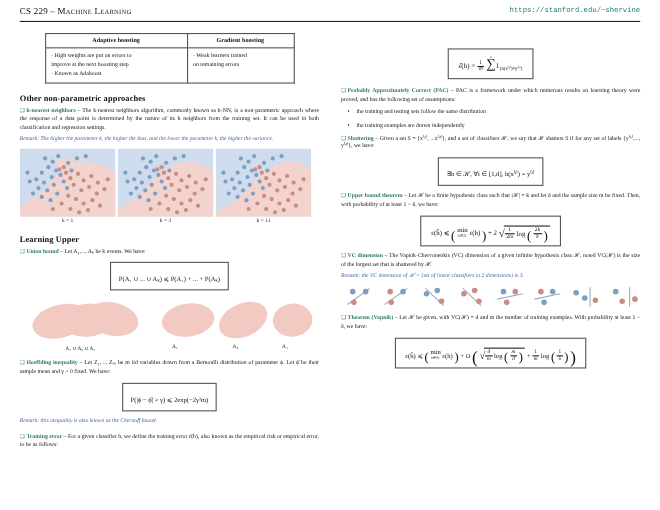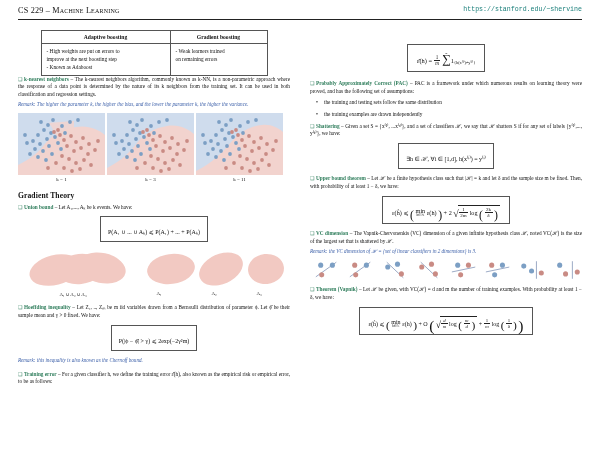--- a/index.html
+++ b/index.html
@@ -133,20 +133,21 @@
           <span>- Known as Adaboost</span>
         </td>
         <td>
           <span>- Weak learners trained</span><br>
           <span>on remaining errors</span>
         </td>
       </tr>
     </tbody>
       </table>
 
+    <div class="sec-title" style="margin-top:9px">Other non-parametric approaches</div>
 
     <div class="entry">
       <p class="para">
         <span class="bullet-sq">❑</span><span class="term">k-nearest neighbors</span><span> – </span><span>The k-nearest neighbors algorithm, commonly known as k-NN, is a non-parametric approach where the response of a data point is determined by the nature of its k neighbors from the training set. It can be used in both classification and regression settings.</span>
       </p>
       <p class="remark">Remark: The higher the parameter k, the higher the bias, and the lower the parameter k, the higher the variance.</p>
     </div>
 
     <div class="knn-row">
       <div class="knn-cell">
@@ -348,21 +349,21 @@
               <circle cx="36" cy="19" r="1.9"></circle>
                 <circle cx="42" cy="22" r="1.9"></circle>
                 <circle cx="30" cy="55" r="1.9"></circle>
             </g>
           </g>
         </svg>
         <div class="knn-lab">k = 11</div>
       </div>
     </div>
 
-    <div class="sec-title" style="margin-top:9px">Gradient Theory</div>
+    <div class="sec-title" style="margin-top:9px">Learning Upper</div>
 
     <div class="entry">
       <p class="para">
         <span class="bullet-sq">❑</span><span class="term">Union bound</span><span> – Let A₁,..., Aₖ be k events. We have:</span>
       </p>
       <div class="fwrap">
         <span class="fbox">
           <span class="math">P(A₁ ∪ ... ∪ Aₖ) ⩽ P(A₁) + ... + P(Aₖ)</span>
         </span>
       </div>

